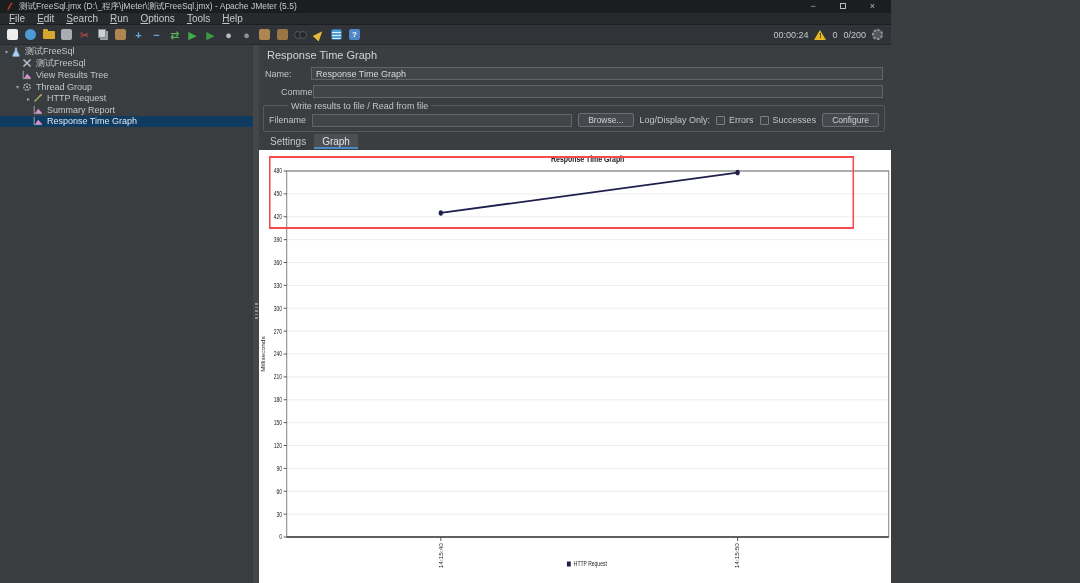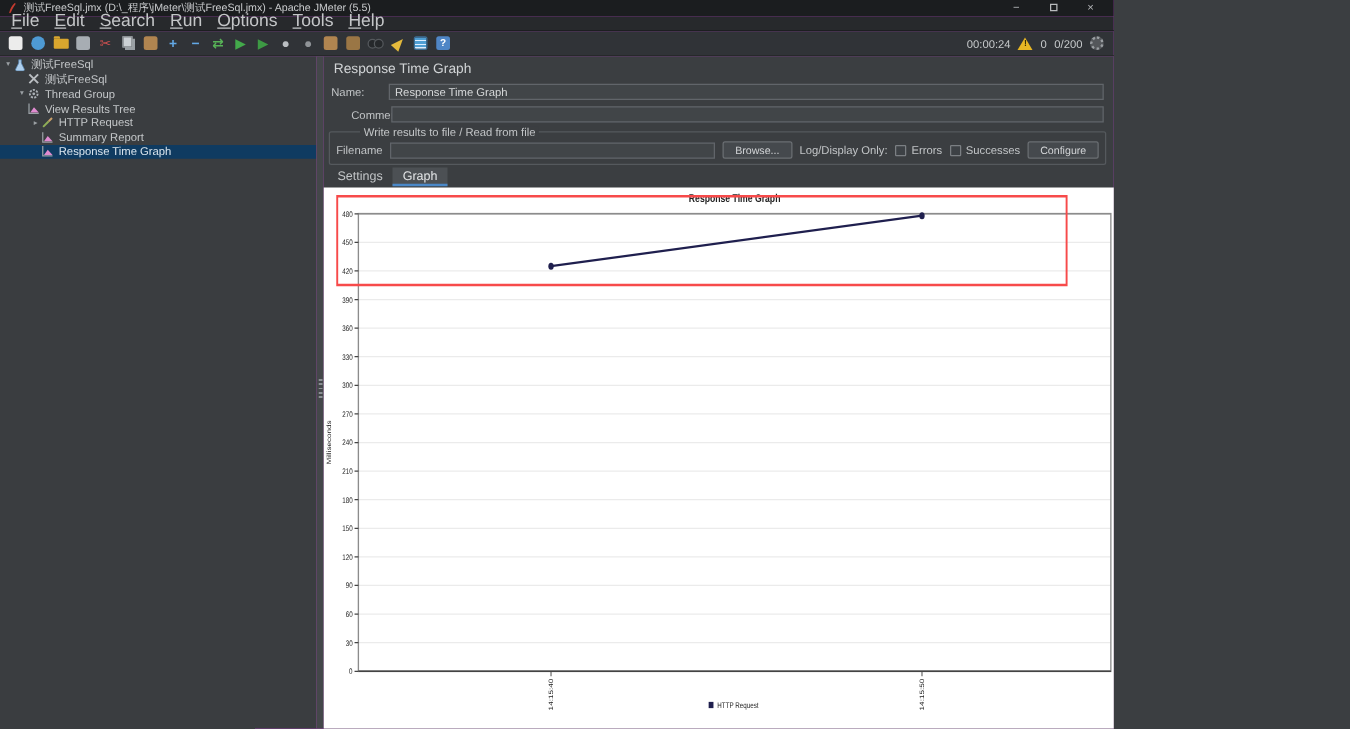--- a/index.html
+++ b/index.html
@@ -8,21 +8,21 @@
   .app { position:relative; width:891px; height:583px; background:#d946ef; color:#c4c6c8; }
 
   
   .titlebar { height:13px; background:#1b1d1f; display:flex; align-items:center; padding-left:5px; font-size:8.5px; color:#c9cbcd; }
   .app-icon { width:9px; height:9px; margin-right:5px; flex:0 0 auto; }
   .win-controls { margin-left:auto; display:flex; align-items:center; gap:24px; padding-right:16px; color:#b9bbbd; }
   .win-btn { font-size:9px; line-height:13px; cursor:default; }
   .max-box { display:inline-block; width:6px; height:6px; border:1px solid #b9bbbd; }
 
   
-  .menubar { height:12px; background:#27292c; border-bottom:1px solid #1c1e20; display:flex; align-items:flex-end; padding-left:3px; font-size:14px; }
+  .menubar { height:12px; background:#27292c; border-bottom:1px solid #1c1e20; display:flex; align-items:center; padding-left:3px; font-size:10px; }
   .menu-item { padding:0 6px; color:#c4c6c8; }
   .menu-item::first-letter { text-decoration:underline; }
 
   
   .toolbar { height:20px; background:#303337; border-bottom:1px solid #26282a; display:flex; align-items:center; padding-left:4px; }
   .tb-btn { width:17px; height:16px; display:flex; align-items:center; justify-content:center; margin-right:1px; position:relative; }
   .tb-glyph { font-size:11px; line-height:16px; font-weight:bold; }
   .tb-sq { width:11px; height:11px; border-radius:2px; }
   .tb-circle { width:11px; height:11px; border-radius:50%; }
   .tb-folder { width:12px; height:8px; border-radius:1px; position:relative; }
@@ -192,38 +192,38 @@
         <div class="tree-row" style="padding-left: 13px;">
           <span class="chev"></span>
           <span class="tree-ico">
             <svg viewBox="0 0 10 10">
               <path d="M1.5 1.5L8.5 8.5M8.5 1.5L1.5 8.5" stroke="#b9bdc1" stroke-width="1.6"></path>
             </svg>
           </span>
           <span>测试FreeSql</span>
         </div>
         <div class="tree-row" style="padding-left: 13px;">
+          <span class="chev"></span>
+          <span class="tree-ico">
+            <svg viewBox="0 0 10 10">
+              <path d="M1.2 0.8v7.8h7.8" stroke="#9aa0a5" stroke-width="1" fill="none"></path>
+              <path d="M2.2 8l3-4.2 3.8 4.2z" fill="#e08bd0"></path>
+            </svg>
+          </span>
+          <span>View Results Tree</span>
+        </div>
+        <div class="tree-row" style="padding-left: 13px;">
           <span class="chev">▾</span>
           <span class="tree-ico">
             <svg viewBox="0 0 10 10">
               <circle cx="5" cy="5" r="3.1" fill="none" stroke="#aab0b5" stroke-width="1.5" stroke-dasharray="1.7 1"></circle>
               <circle cx="5" cy="5" r="1.1" fill="#aab0b5"></circle>
             </svg>
           </span>
           <span>Thread Group</span>
-        </div>
-        <div class="tree-row" style="padding-left: 13px;">
-          <span class="chev"></span>
-          <span class="tree-ico">
-            <svg viewBox="0 0 10 10">
-              <path d="M1.2 0.8v7.8h7.8" stroke="#9aa0a5" stroke-width="1" fill="none"></path>
-              <path d="M2.2 8l3-4.2 3.8 4.2z" fill="#e08bd0"></path>
-            </svg>
-          </span>
-          <span>View Results Tree</span>
         </div>
         <div class="tree-row" style="padding-left: 24px;">
           <span class="chev">▸</span>
           <span class="tree-ico">
             <svg viewBox="0 0 10 10">
               <path d="M1.5 8.5L6 4" stroke="#8fae57" stroke-width="1.6"></path>
               <path d="M6 4L8.6 1.4" stroke="#caa06a" stroke-width="1.6"></path>
             </svg>
           </span>
           <span>HTTP Request</span>

